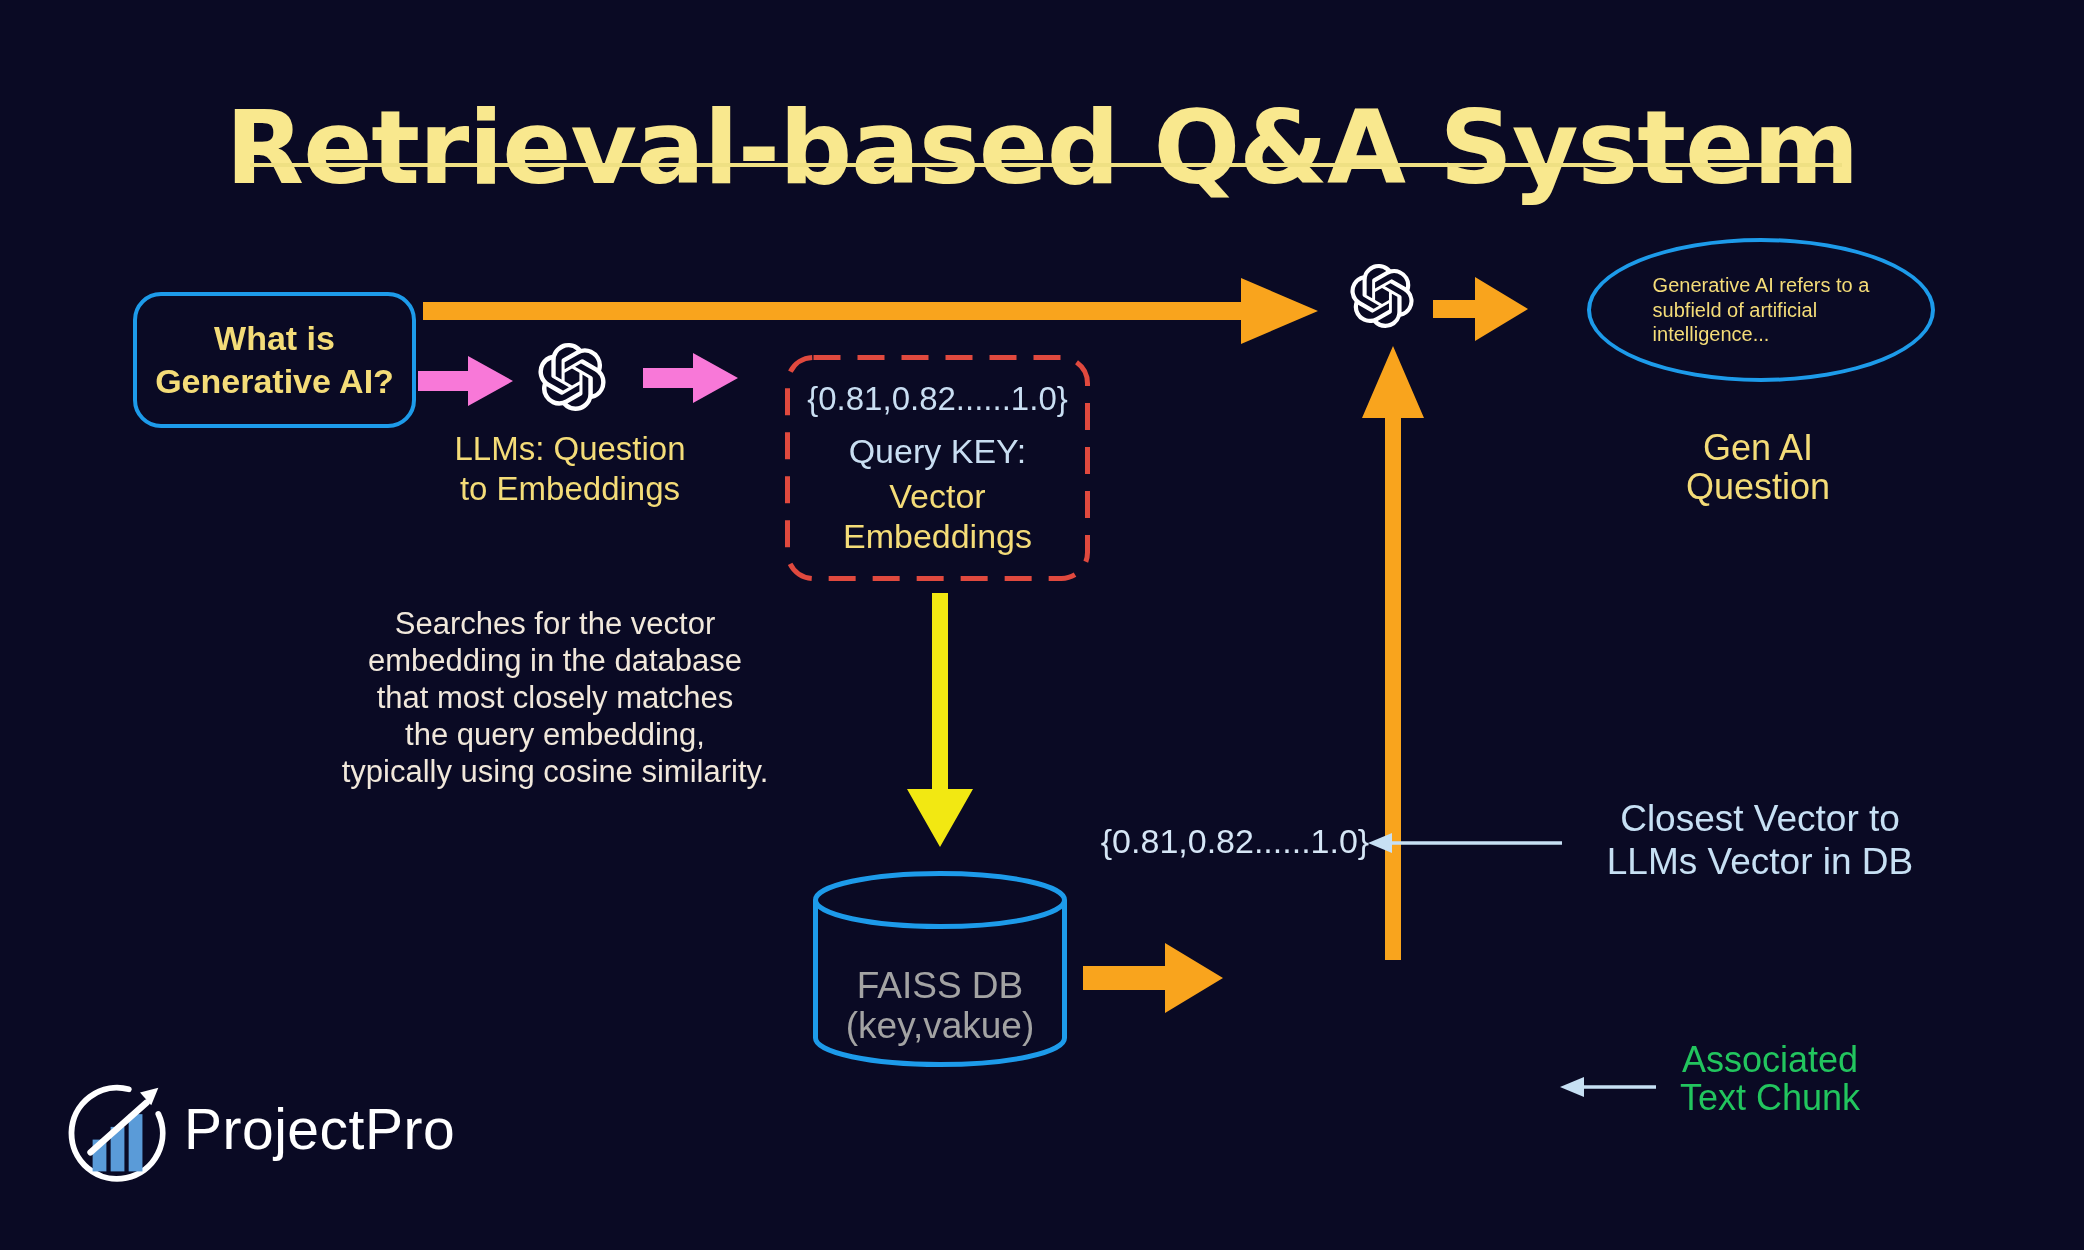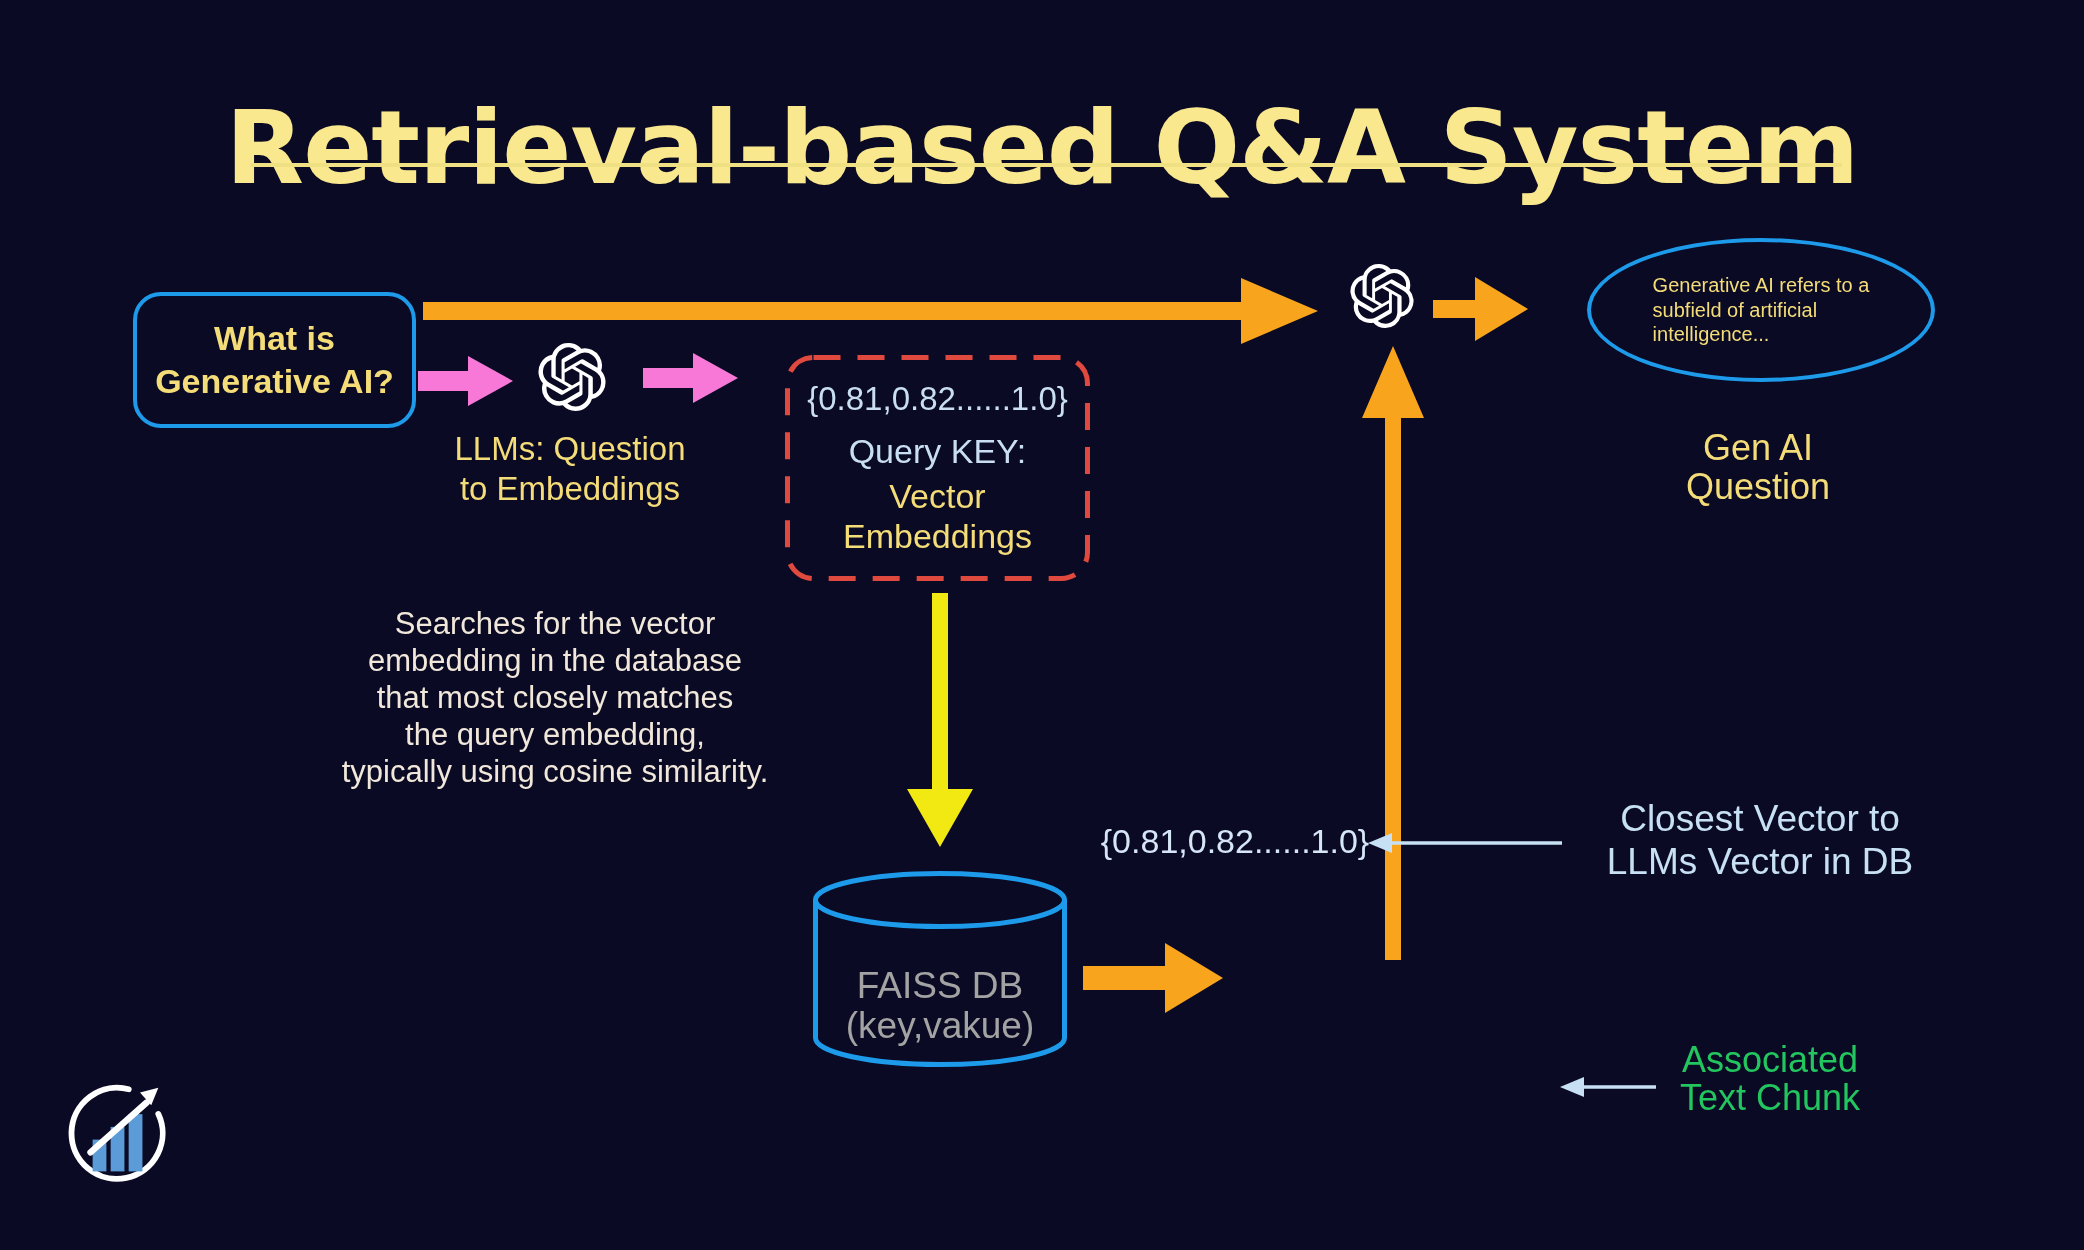--- a/index.html
+++ b/index.html
@@ -171,15 +171,16 @@
 
   <div class="abs" id="brand">
     <svg viewBox="0 0 100 100">
       <path d="M 89 35.8 A 43 43 0 1 1 61.1 12.5" fill="none" stroke="#ffffff" stroke-width="5.5" stroke-linecap="round"></path>
       <rect x="27" y="60" width="13" height="30" fill="#5a9bd8"></rect>
       <rect x="44" y="48" width="13" height="42" fill="#5a9bd8"></rect>
       <rect x="61" y="36" width="13" height="54" fill="#5a9bd8"></rect>
       <line x1="25" y1="72" x2="78" y2="25" stroke="#ffffff" stroke-width="6" stroke-linecap="round"></line>
       <polygon points="89,11 82.3,27.6 71.7,15.6" fill="#ffffff"></polygon>
     </svg>
+    <span id="brand-name">ProjectPro</span>
   </div>
 
 </div>
 
 </body></html>

